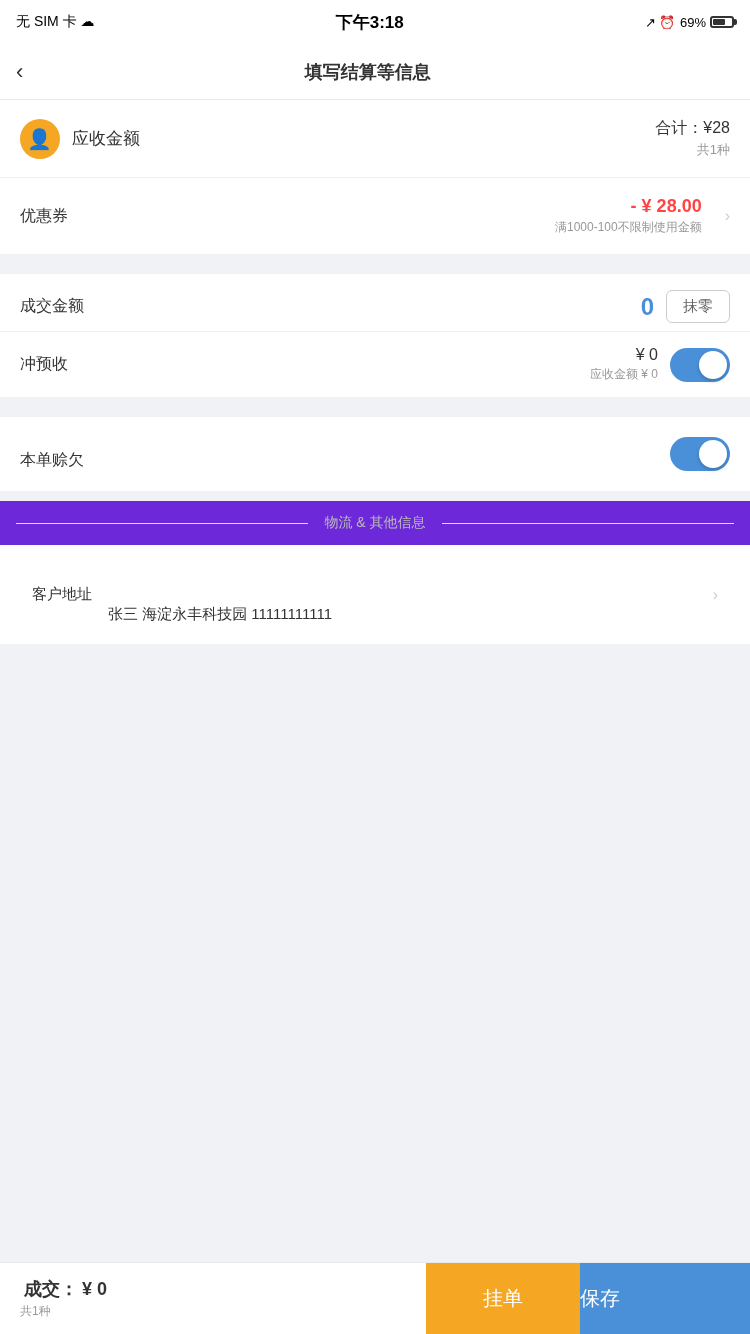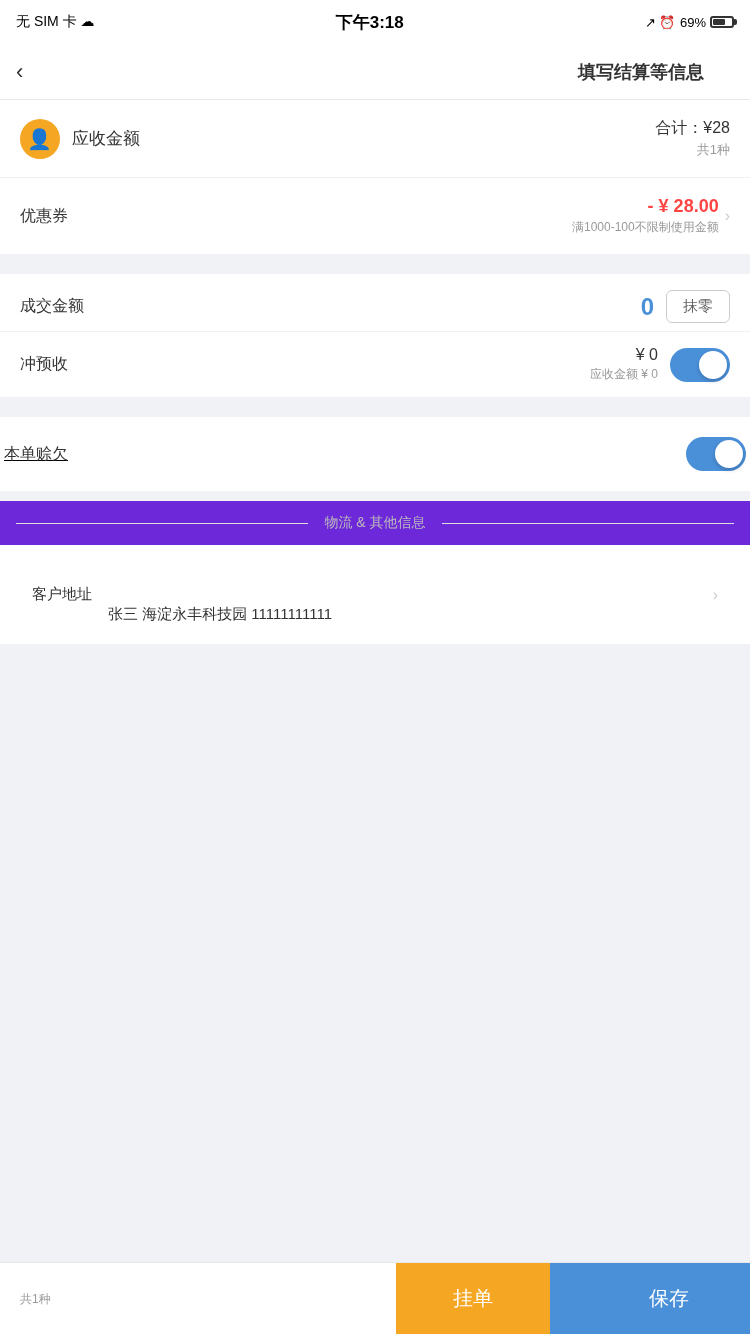--- a/index.html
+++ b/index.html
@@ -42,21 +42,21 @@
     }
     .back-btn {
       font-size: 22px;
       color: #333;
       cursor: pointer;
       padding: 8px;
       margin-left: -8px;
     }
     .nav-title {
       flex: 1;
-      text-align: right;
+      text-align: center;
       font-size: 18px;
       font-weight: 600;
       color: #333;
       margin-right: 30px;
     }
 
     
     .section {
       background: #fff;
       margin-bottom: 10px;
@@ -83,21 +83,21 @@
 
     
     .coupon-row {
       display: flex;
       align-items: center;
       justify-content: space-between;
       padding: 18px 20px;
       border-top: 1px solid #f0f0f0;
     }
     .coupon-label { font-size: 16px; color: #333; }
-    .coupon-right { display: flex; align-items: center; gap: 6px; }
+    .coupon-right { display: flex; align-items: center; gap: 23px; }
     .coupon-value-block { text-align: right; }
     .coupon-discount { font-size: 18px; color: #ff4444; font-weight: 600; }
     .coupon-desc { font-size: 12px; color: #999; margin-top: 2px; }
     .chevron-right { font-size: 16px; color: #ccc; }
 
     
     .gray-sep { background: #f0f2f5; height: 10px; }
 
     
     .amount-row {
@@ -147,24 +147,23 @@
       background: #fff;
       border-radius: 50%;
       position: absolute;
       top: 3px; right: 3px;
       box-shadow: 0 2px 4px rgba(0,0,0,0.2);
     }
 
     
     .credit-row {
       display: flex;
-      align-items: center;
-      justify-content: space-between;
-      padding: 20px 4px;
-      text-decoration: underline;
+      align-items: flex-end;
+      justify-content: space-between;
+      padding: 20px 20px;
     }
     .credit-label { font-size: 16px; color: #333; }
 
     
     .due-row {
       padding: 16px 20px 20px 20px;
       border-top: 1px solid #f0f0f0;
       font-size: 15px;
       color: #333;
     }
@@ -227,31 +226,30 @@
       background: #f5a623;
       display: flex;
       align-items: center;
       justify-content: center;
       font-size: 20px;
       color: #fff;
       font-weight: 500;
       cursor: pointer;
     }
     .btn-save {
-      width: 200px;
+      width: 170px;
       height: 72px;
       background: #4a90d9;
       display: flex;
       align-items: center;
-      justify-content: center;
+      justify-content: flex-start;
       font-size: 20px;
       color: #fff;
       font-weight: 500;
       cursor: pointer;
-      padding-left: 38px;
     }
   </style>
 </head>
 <body>
 
 <div class="status-bar">
   <div class="status-left">
     <span>无 SIM 卡 ☁</span>
   </div>
   <div class="status-center">下午3:18</div>
@@ -340,20 +338,23 @@
 <div class="address-row section">
   <span class="address-label">客户地址</span>
   <span class="address-value">张三 海淀永丰科技园 11111111111</span>
   <span class="address-chevron">›</span>
 </div>
 
 <div class="empty-area"></div>
 
 <div class="bottom-bar">
   <div class="bottom-info">
+    <div class="bottom-deal">
+      <span>成交：</span><span>¥ 0</span>
+    </div>
     <div class="bottom-count">共1种</div>
   </div>
   <div class="btn-hang">
     <span>挂单</span>
   </div>
   <div class="btn-save">
     <span>保存</span>
   </div>
 </div>
 

